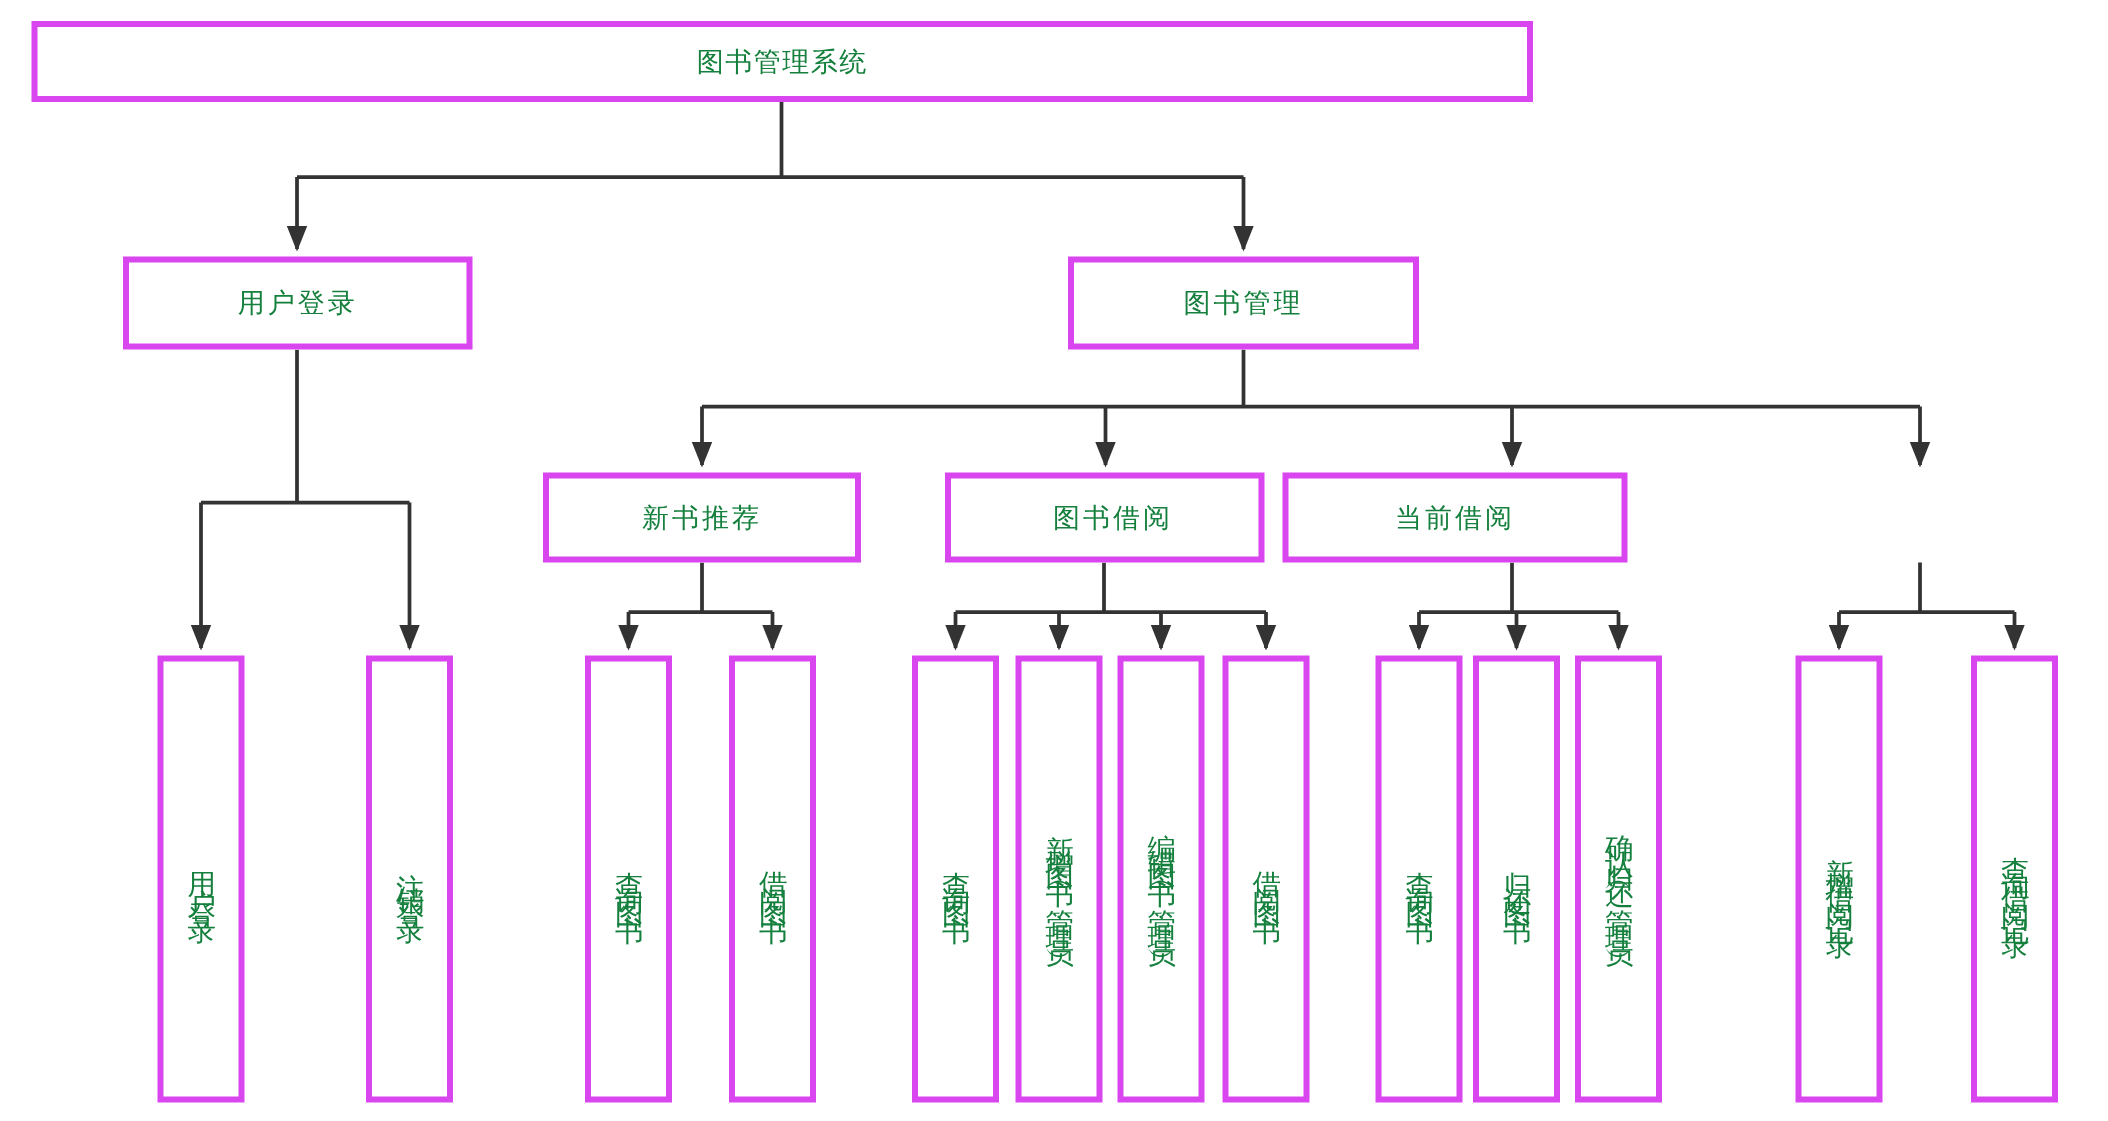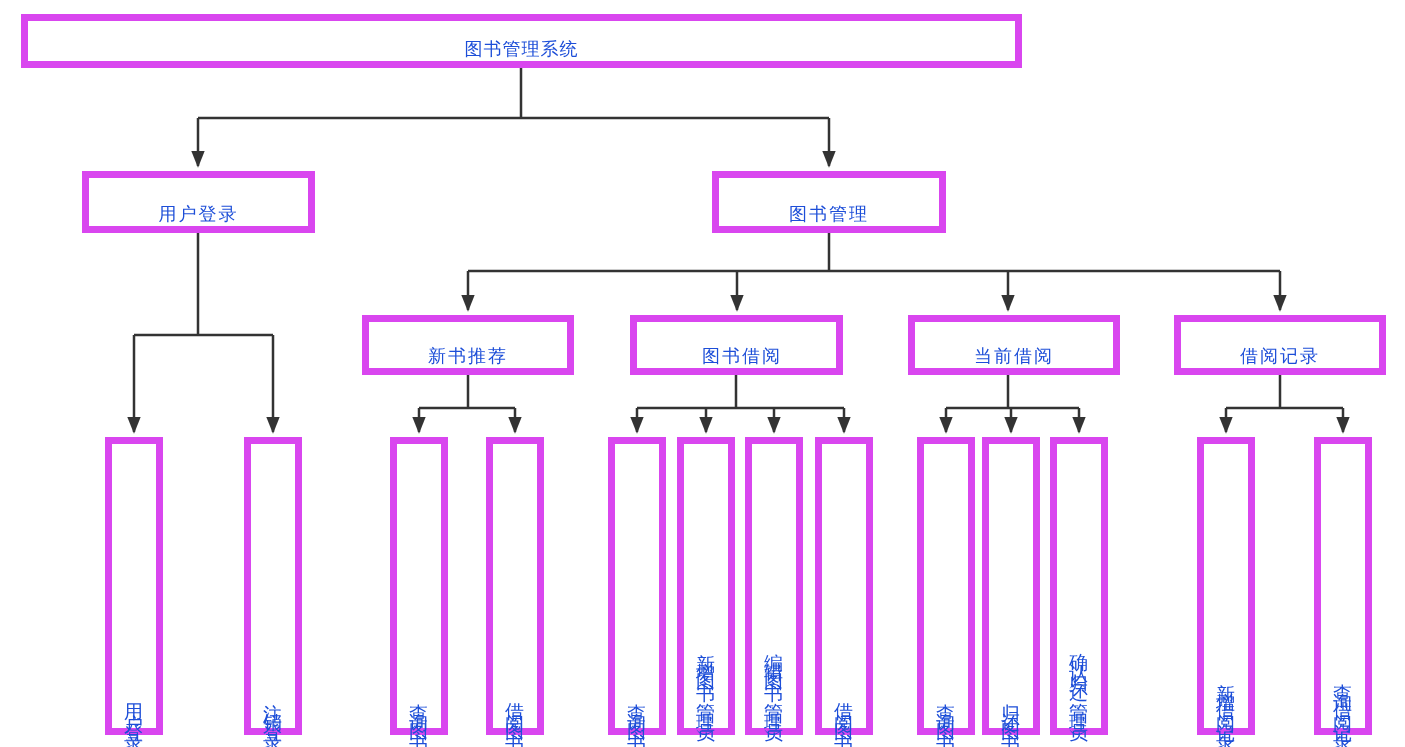--- a/index.html
+++ b/index.html
@@ -16,26 +16,26 @@
   }
   .connectors {
     position: absolute;
     left: 0; top: 0;
     width: 1405px; height: 747px;
     pointer-events: none;
   }
   .box {
     position: absolute;
     box-sizing: border-box;
-    border: 7px solid #d946ef;
+    border: 4px solid #d946ef;
     background: #ffffff;
     display: flex;
-    align-items: flex-end;
+    align-items: center;
     justify-content: center;
-    color: #1d4ed8;
+    color: #15803d;
   }
   .root-box {
     left: 21px; top: 14px;
     width: 1001px; height: 54px;
     font-size: 18px;
     letter-spacing: 1px;
   }
   .l2-box {
     top: 171px;
     height: 62px;
@@ -45,21 +45,21 @@
   .l2-user   { left: 82px;  width: 233px; }
   .l2-mgmt   { left: 712px; width: 234px; }
   .l3-box {
     top: 315px;
     height: 60px;
     font-size: 18px;
     letter-spacing: 2px;
   }
   .l3-0 { left: 362px;  width: 212px; }
   .l3-1 { left: 630px;  width: 213px; padding-left: 11px; }
-  .l3-2 { left: 908px;  width: 212px; }
+  .l3-2 { left: 855px;  width: 230px; }
   .l3-3 { left: 1174px; width: 212px; }
   .leaf {
     top: 437px;
     width: 58px;
     height: 298px;
   }
   .leaf span {
     writing-mode: vertical-rl;
     text-orientation: mixed;
     font-size: 19px;
@@ -134,23 +134,20 @@
 
   <div class="box l2-box l2-mgmt">
     <span>图书管理</span>
   </div>
   <div class="box l3-box l3-1">
     <span>图书借阅</span>
   </div>
   <div class="box l3-box l3-2">
     <span>当前借阅</span>
   </div>
-  <div class="box l3-box l3-3">
-    <span>借阅记录</span>
-  </div>
 
   <div class="box leaf" style="left:105px">
     <span>用户登录</span>
   </div>
   <div class="box leaf" style="left:244px">
     <span>注销登录</span>
   </div>
 
   <div class="box leaf" style="left:390px">
     <span>查询图书</span>

